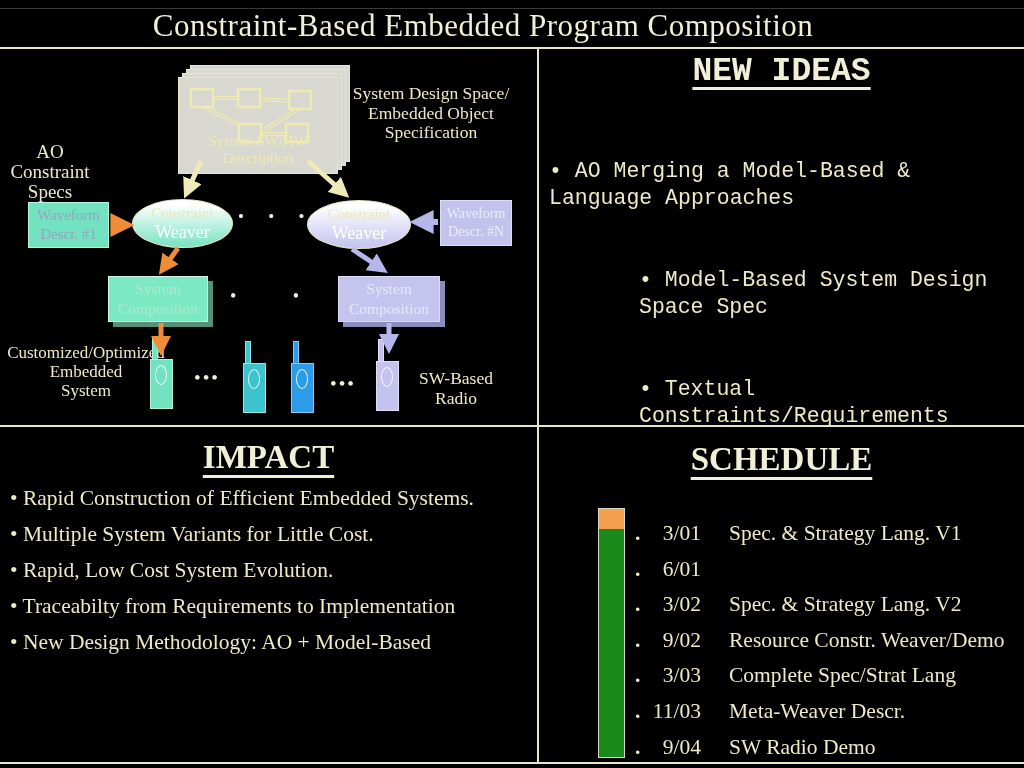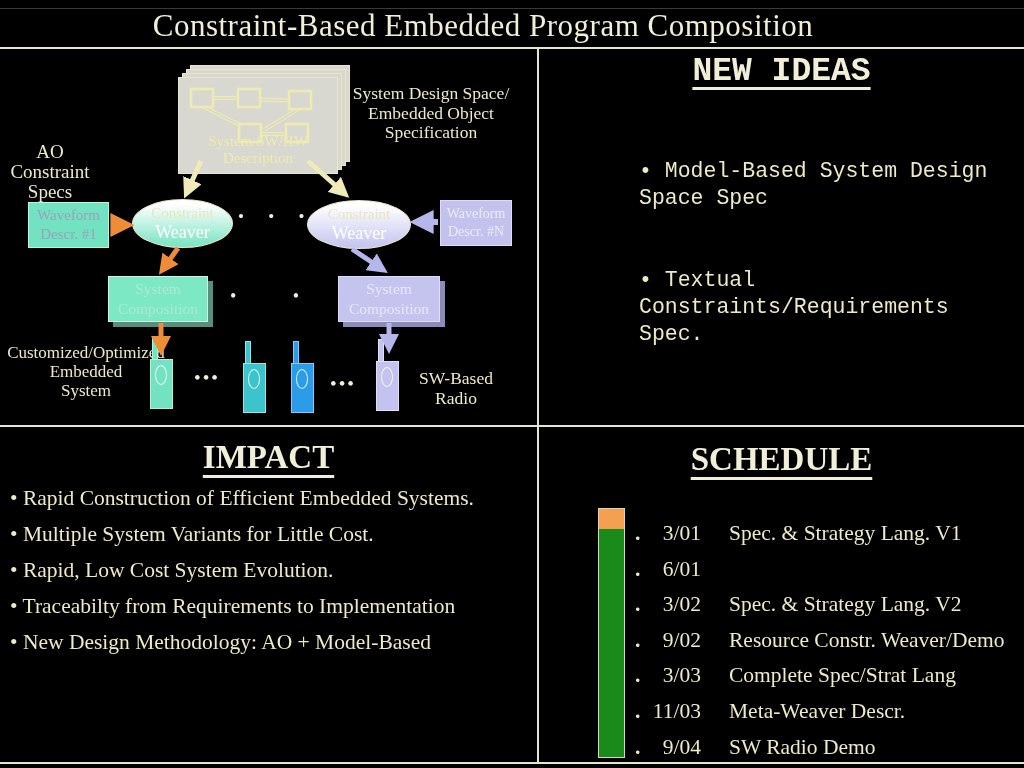--- a/index.html
+++ b/index.html
@@ -232,20 +232,21 @@
       <line x1="178" y1="199" x2="163" y2="220" stroke="#ee8c38" stroke-width="5" marker-end="url(#mO)"></line>
       <line x1="352" y1="200" x2="382" y2="220" stroke="#b6b6ea" stroke-width="5" marker-end="url(#mL)"></line>
       <line x1="161" y1="274" x2="161" y2="300" stroke="#ee8c38" stroke-width="5" marker-end="url(#mO)"></line>
       <line x1="389" y1="274" x2="389" y2="298" stroke="#b6b6ea" stroke-width="5" marker-end="url(#mL)"></line>
     </svg>
   </div>
 
   <div class="quad q-tr">
     <div class="heading"><span>NEW IDEAS</span></div>
     <div class="ni-list">
+      <div class="ni-item lvl1"><span>•</span> <span>AO Merging a Model-Based &amp; Language Approaches</span></div>
       <div class="ni-item lvl2"><span>•</span> <span>Model-Based System Design Space Spec</span></div>
       <div class="ni-item lvl2"><span>•</span> <span>Textual Constraints/Requirements Spec.</span></div>
       
       
       
       
       
     </div>
   </div>
 

